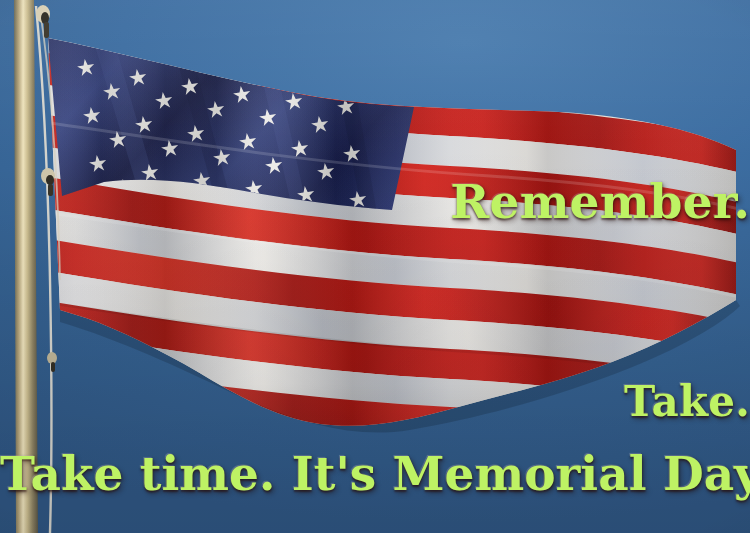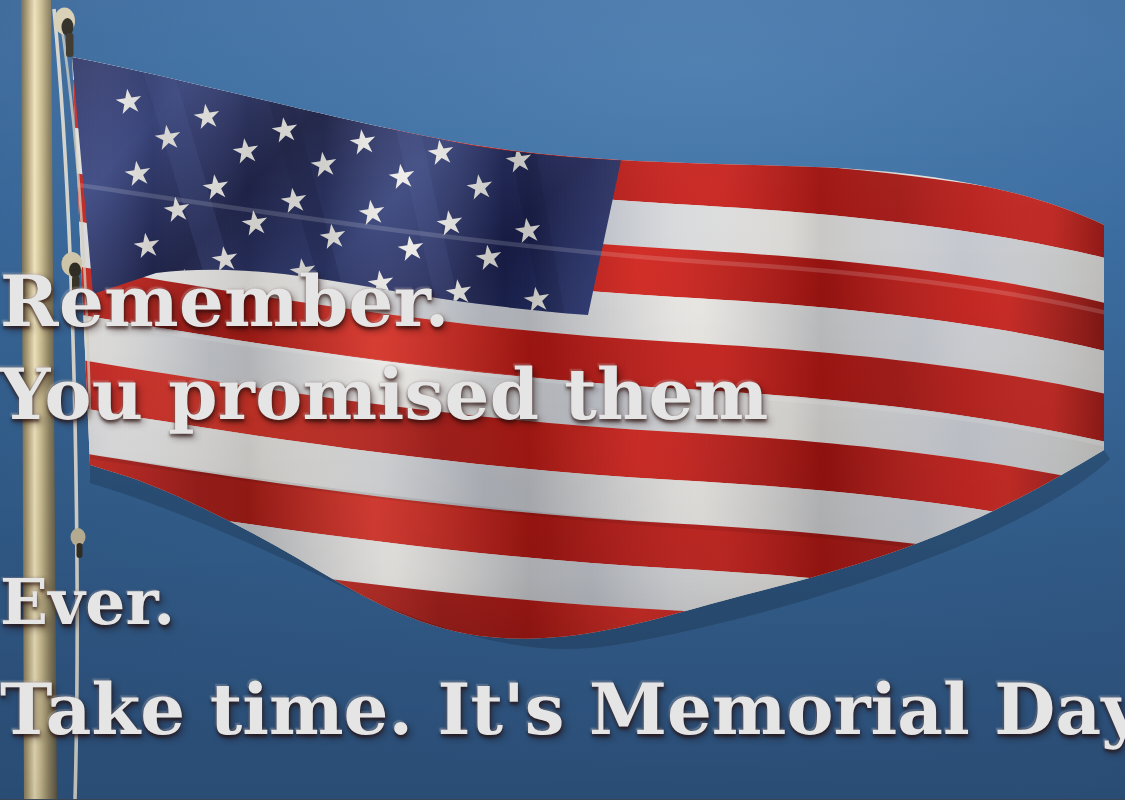--- a/index.html
+++ b/index.html
@@ -33,22 +33,22 @@
 
   
   #caption{
     position:absolute;left:0;top:0;
     width:750px;height:533px;
     pointer-events:none;
   }
   .cap-line{
     position:absolute;
     left:0;width:750px;
-    text-align:left;
-    color:#e5e5e5;
+    text-align:right;
+    color:#bef264;
     font-family:"DejaVu Serif", serif;
     font-weight:bold;
     letter-spacing:.2px;
     white-space:nowrap;
     text-shadow:
        0 2px 2px rgba(40,12,10,.55),
        2px 3px 5px rgba(30,10,8,.45),
        0 0 2px rgba(60,20,15,.35),
       -1px -1px 1px rgba(255,255,255,.25);
   }
@@ -305,18 +305,17 @@
     <g>
       <ellipse cx="52" cy="358" rx="5" ry="6" fill="#bdb497"></ellipse>
       <rect x="51" y="362" width="4" height="10" rx="2" fill="#332f25"></rect>
     </g>
   </svg>
 
   <div id="sky-vignette"></div>
 
   <div id="caption">
     <div class="cap-line l1">Remember.</div>
-    <div class="cap-line l2">You promised them</div>
-    <div class="cap-line l4">Ever.</div>
+    <div class="cap-line l4">Take.</div>
     <div class="cap-line l5">Take time. It's Memorial Day.</div>
   </div>
 
 </div>
 
 </body></html>

